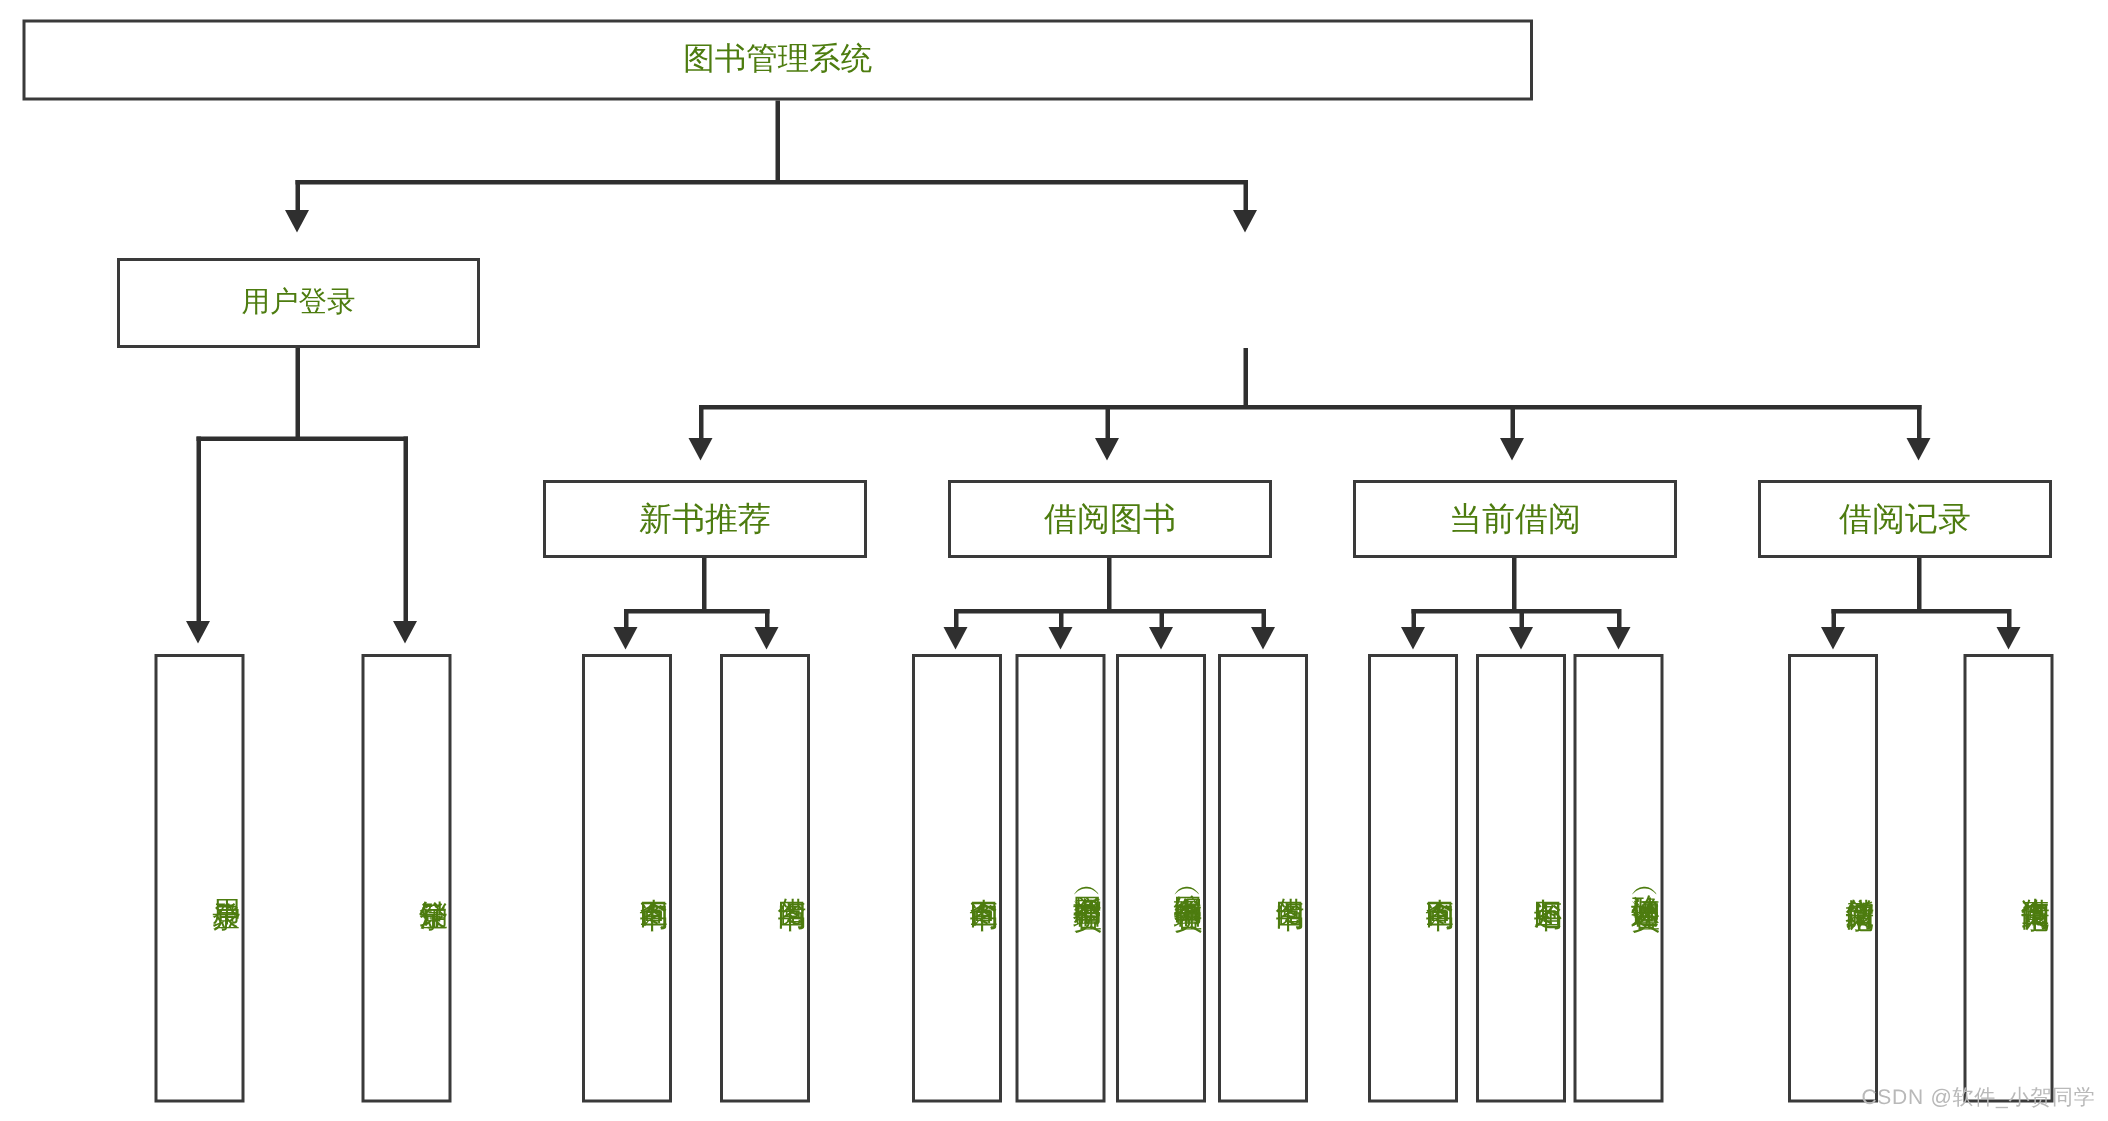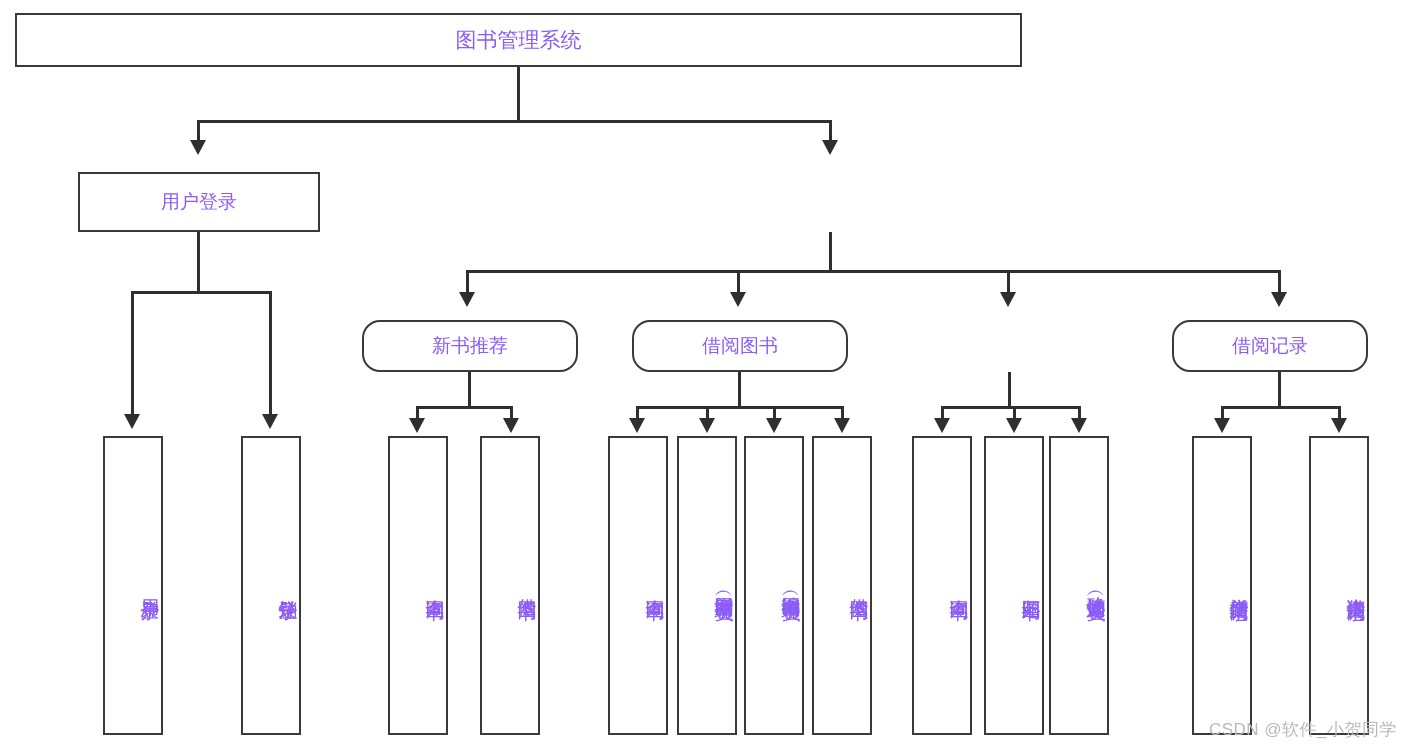--- a/index.html
+++ b/index.html
@@ -17,36 +17,35 @@
     height: 747px;
     background: #ffffff;
     overflow: hidden;
   }
   
   .node {
     position: absolute;
     box-sizing: border-box;
     border: 2px solid #3a3a3a;
     background: #ffffff;
-    color: #8b5cf6;
+    color: #4d7c0f;
     display: flex;
     align-items: center;
     justify-content: center;
     text-align: center;
     line-height: 1.18;
   }
   .node.root {
     font-size: 21px;
   }
   .node.lvl2 {
     font-size: 19px;
   }
   .node.lvl3 {
-    font-size: 19px;
-    border-radius: 18px;
+    font-size: 22px;
   }
   
   .node.leaf {
     font-size: 19px;
     writing-mode: vertical-rl;
     text-orientation: upright;
     letter-spacing: 1px;
     padding-top: 6px;
     padding-bottom: 6px;
     align-items: flex-start;
@@ -68,21 +67,21 @@
     height: 0;
     border-left: 8px solid transparent;
     border-right: 8px solid transparent;
     border-top: 15px solid #2f2f2f;
   }
   
   #watermark {
     position: absolute;
     right: 8px;
     bottom: 6px;
-    font-size: 17px;
+    font-size: 14px;
     color: #b9b9b9;
     letter-spacing: 0.5px;
     white-space: nowrap;
     pointer-events: none;
   }
 </style>
 </head>
 <body>
 
 <div id="canvas">
@@ -113,20 +112,21 @@
   <div class="arrow" style="left:459px; top:292px;"></div>
   <div class="edge vline" style="left:737px; top:270px; height:24px;"></div>
   <div class="arrow" style="left:730px; top:292px;"></div>
   <div class="edge vline" style="left:1007px; top:270px; height:24px;"></div>
   <div class="arrow" style="left:1000px; top:292px;"></div>
   <div class="edge vline" style="left:1278px; top:270px; height:24px;"></div>
   <div class="arrow" style="left:1271px; top:292px;"></div>
 
   <div class="node lvl3" style="left:362px; top:320px; width:216px; height:52px;">新书推荐</div>
   <div class="node lvl3" style="left:632px; top:320px; width:216px; height:52px;">借阅图书</div>
+  <div class="node lvl3" style="left:902px; top:320px; width:216px; height:52px;">当前借阅</div>
   <div class="node lvl3" style="left:1172px; top:320px; width:196px; height:52px;">借阅记录</div>
 
   <div class="edge vline" style="left:468px; top:372px; height:36px;"></div>
   <div class="edge hline" style="left:416px; top:406px; width:97px;"></div>
   <div class="edge vline" style="left:416px; top:406px; height:14px;"></div>
   <div class="arrow" style="left:409px; top:418px;"></div>
   <div class="edge vline" style="left:510px; top:406px; height:14px;"></div>
   <div class="arrow" style="left:503px; top:418px;"></div>
 
   <div class="edge vline" style="left:738px; top:372px; height:36px;"></div>

